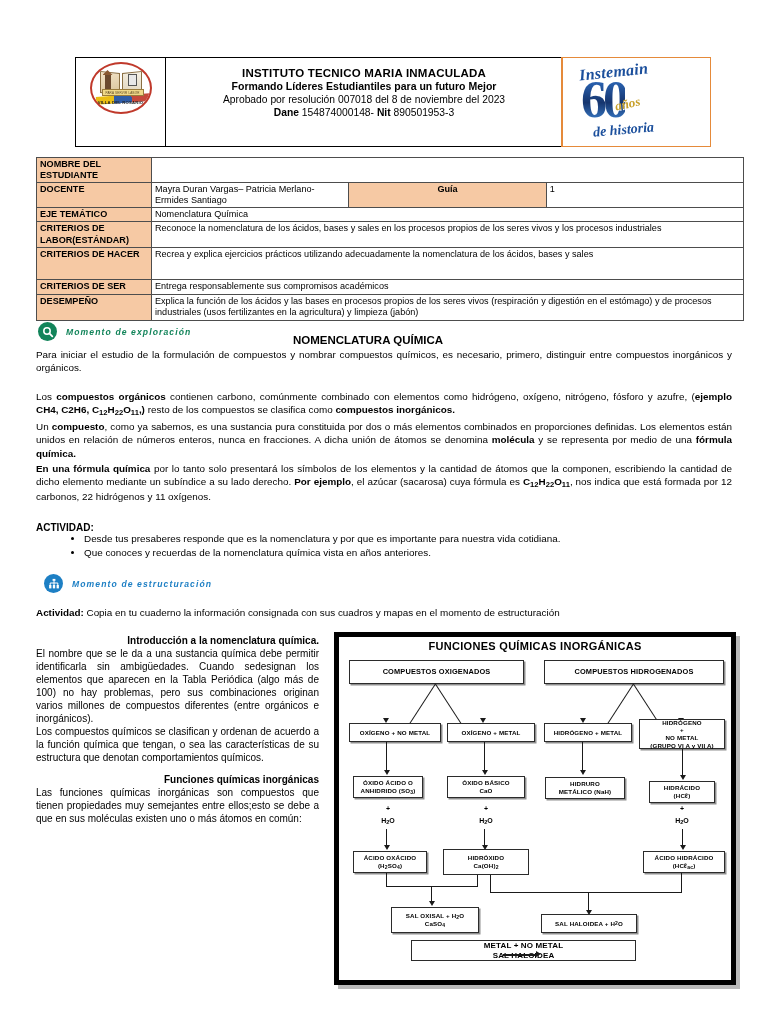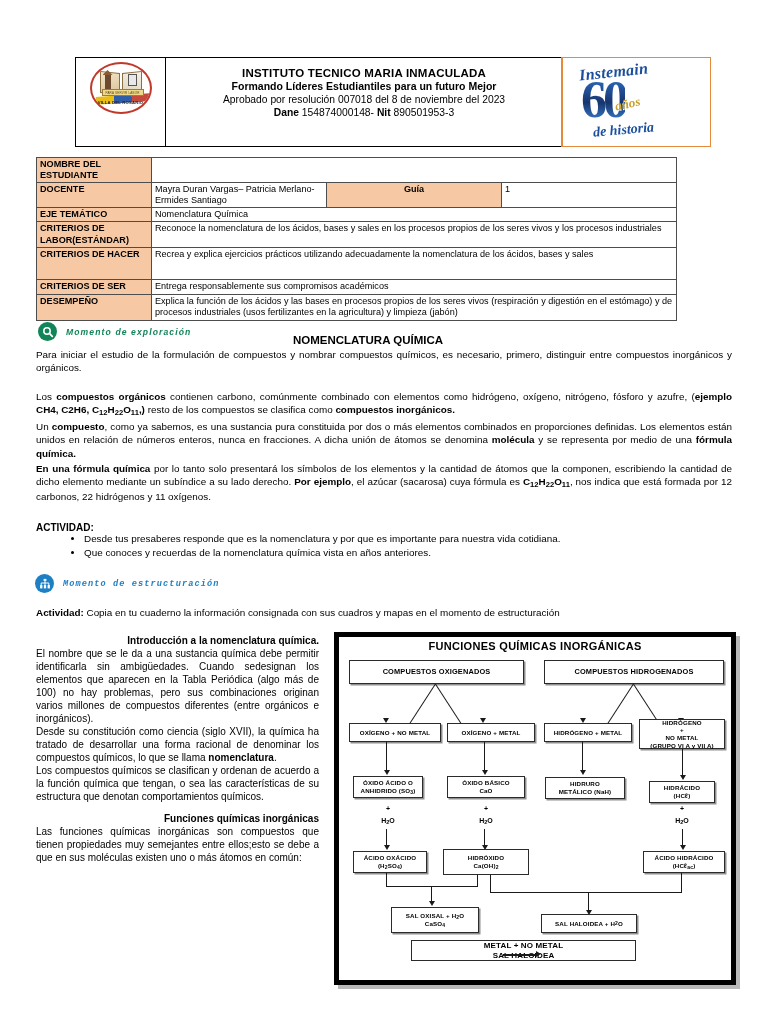--- a/index.html
+++ b/index.html
@@ -147,21 +147,21 @@
     font-family: "Liberation Serif", serif;
     font-style: italic; font-weight: bold;
     font-size: 14px; color: #1b4f9c;
     transform: rotate(-5deg);
   }
 
   
   .info-table {
     position: absolute;
     left: 36px; top: 157px;
-    width: 641px;
+    width: 708px;
     border-collapse: collapse;
     table-layout: fixed;
   }
   .info-table td {
     border: 1px solid #4d4d4d;
     padding: 1px 3px;
     font-size: 9.1px;
     vertical-align: top;
     line-height: 1.22;
   }
@@ -403,21 +403,21 @@
   <b>En una fórmula química</b><span> por lo tanto solo presentará los símbolos de los elementos y la cantidad de átomos que la componen, escribiendo la cantidad de dicho elemento mediante un subíndice a su lado derecho. </span><b>Por ejemplo</b><span>, el azúcar (sacarosa) cuya fórmula es </span><b>C</b><b class="sub">12</b><b>H</b><b class="sub">22</b><b>O</b><b class="sub">11</b><span>, nos indica  que está formada por 12 carbonos, 22 hidrógenos y 11 oxígenos.</span>
 </div>
 
 <div class="act-title">ACTIVIDAD:</div>
 
 <ul class="bullets">
   <li>Desde tus presaberes responde que es la nomenclatura y por que es importante para nuestra vida cotidiana.</li>
   <li>Que conoces y recuerdas de la nomenclatura química vista en años anteriores.</li>
 </ul>
 
-<div class="moment-row" style="left:35px; top:574px;font-family:Liberation Mono, monospace;">
+<div class="moment-row" style="left:44px; top:574px;">
   <span class="badge blue">
     <svg width="12" height="12" viewBox="0 0 12 12">
       <rect x="4.6" y="0.9" width="2.8" height="2" fill="#fff"></rect>
       <line x1="6" y1="2.9" x2="6" y2="5" stroke="#fff" stroke-width="1"></line>
       <line x1="2.2" y1="5" x2="9.8" y2="5" stroke="#fff" stroke-width="1"></line>
       <line x1="2.2" y1="5" x2="2.2" y2="7" stroke="#fff" stroke-width="1"></line>
       <line x1="6" y1="5" x2="6" y2="7" stroke="#fff" stroke-width="1"></line>
       <line x1="9.8" y1="5" x2="9.8" y2="7" stroke="#fff" stroke-width="1"></line>
       <rect x="1.1" y="7" width="2.3" height="3.4" fill="#fff"></rect>
       <rect x="4.85" y="7" width="2.3" height="3.4" fill="#fff"></rect>
@@ -427,21 +427,20 @@
   <span class="moment-label blue">Momento de estructuración</span>
 </div>
 
 <div class="act2">
   <b>Actividad:</b><span> Copia en tu cuaderno la información consignada con sus cuadros y mapas en el momento de estructuración</span>
 </div>
 
 <div class="col-left">
   <p class="col-head"><span>Introducción a la nomenclatura química</span><span>.</span></p>
   <p>El nombre que se le da a una sustancia química debe permitir identificarla sin ambigüedades. Cuando sedesignan los elementos que aparecen en la Tabla Periódica (algo más de 100) no hay problemas, pero sus combinaciones originan varios millones de compuestos diferentes (entre orgánicos e inorgánicos).</p>
-  <p><span>Desde su constitución como ciencia (siglo XVII), la química ha tratado de desarrollar una forma racional de denominar los compuestos químicos, lo que se llama </span><b>nomenclatura</b><span>.</span></p>
   <p>Los compuestos químicos se clasifican y ordenan de acuerdo a la función química que tengan, o sea las características de su estructura que denotan comportamientos químicos.</p>
   <div class="gap"></div>
   <p class="col-head">Funciones químicas inorgánicas</p>
   <p>Las funciones químicas inorgánicas son compuestos que tienen propiedades muy semejantes entre ellos;esto se debe a que en sus moléculas existen uno o más átomos en común:</p>
 </div>
 
 <div class="diagram">
   <div class="dg-title">FUNCIONES QUÍMICAS INORGÁNICAS</div>
 
   <div class="dbox big" style="left:10px; top:23px; width:175px; height:24px;">COMPUESTOS OXIGENADOS</div>

